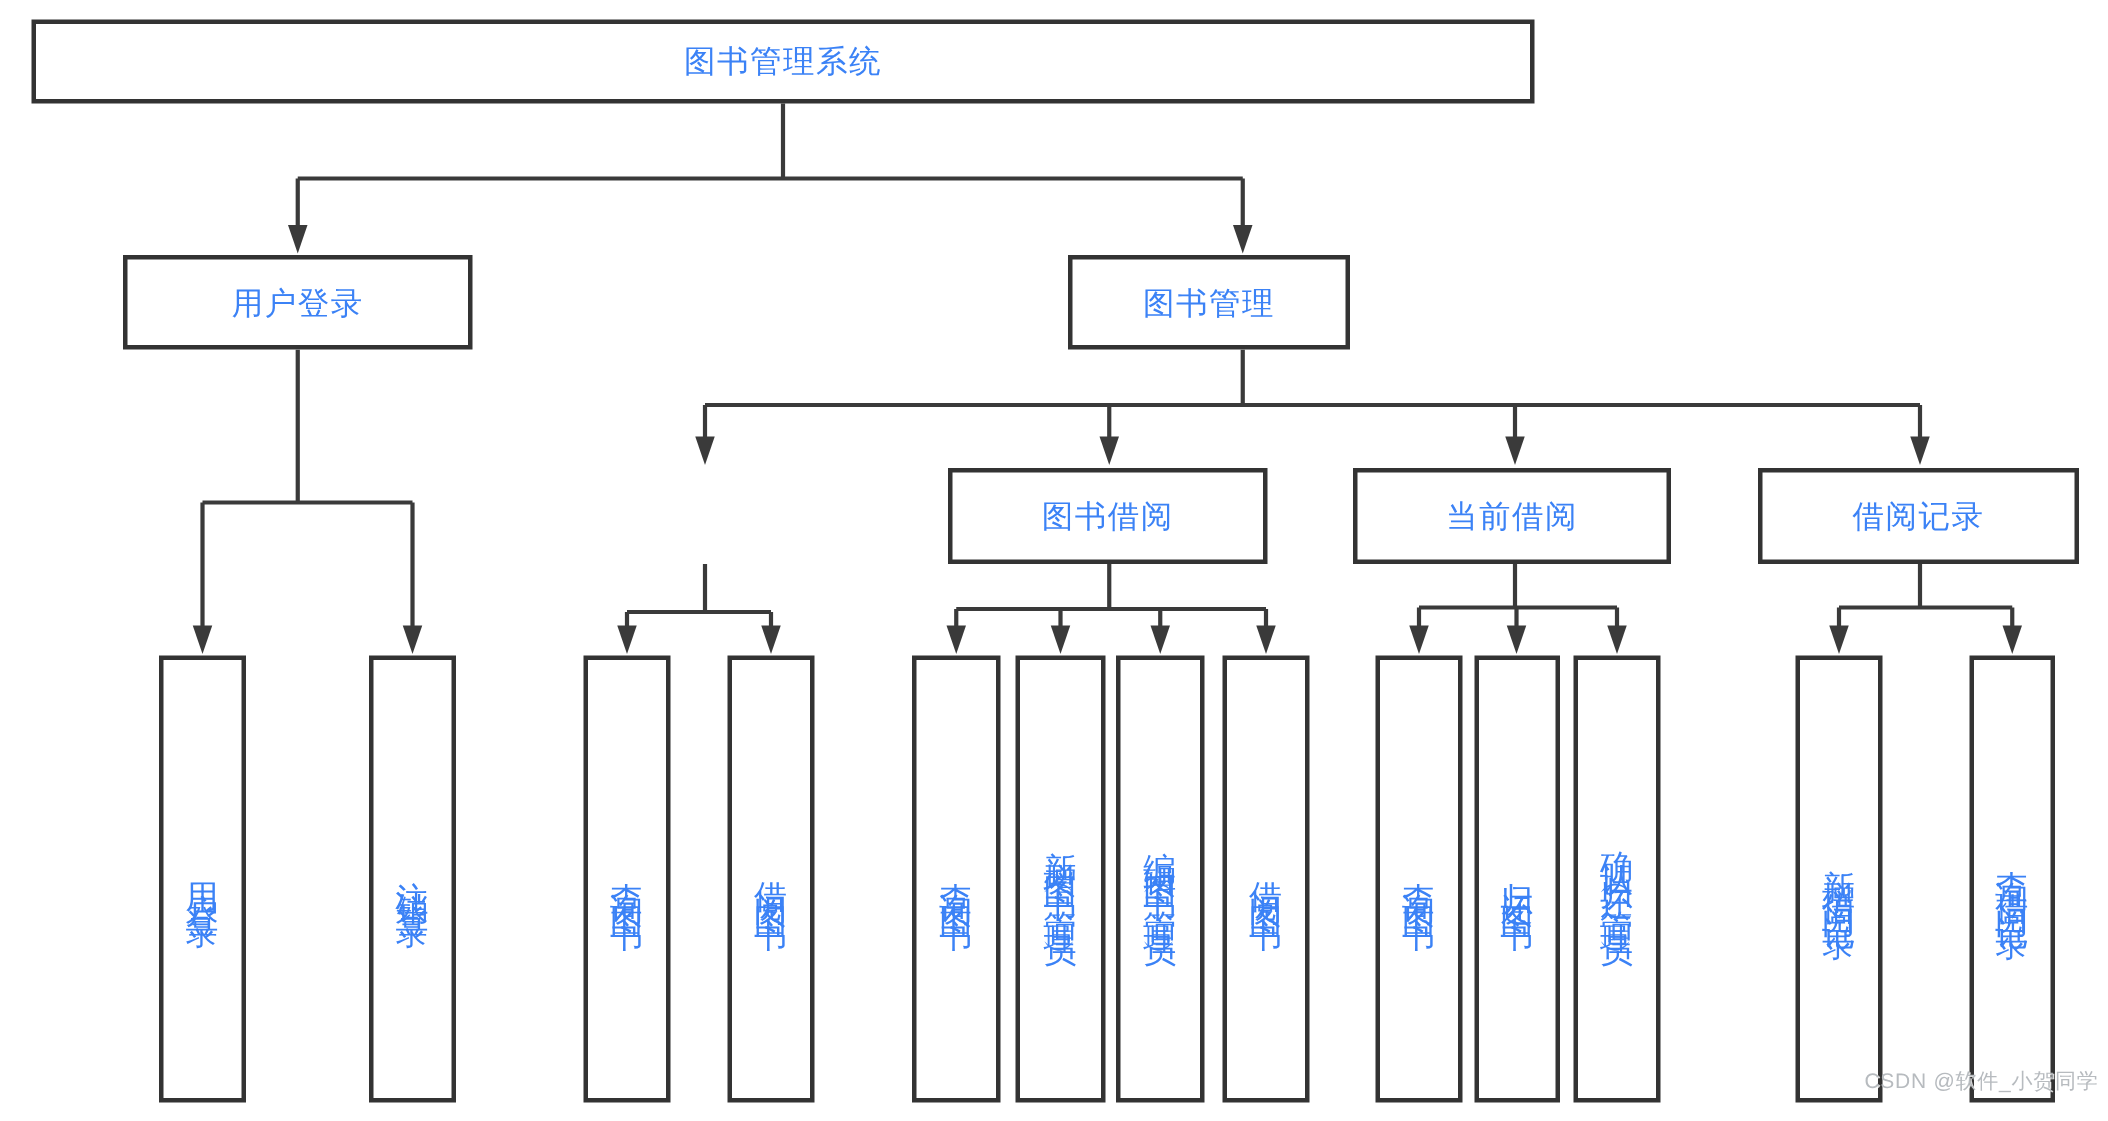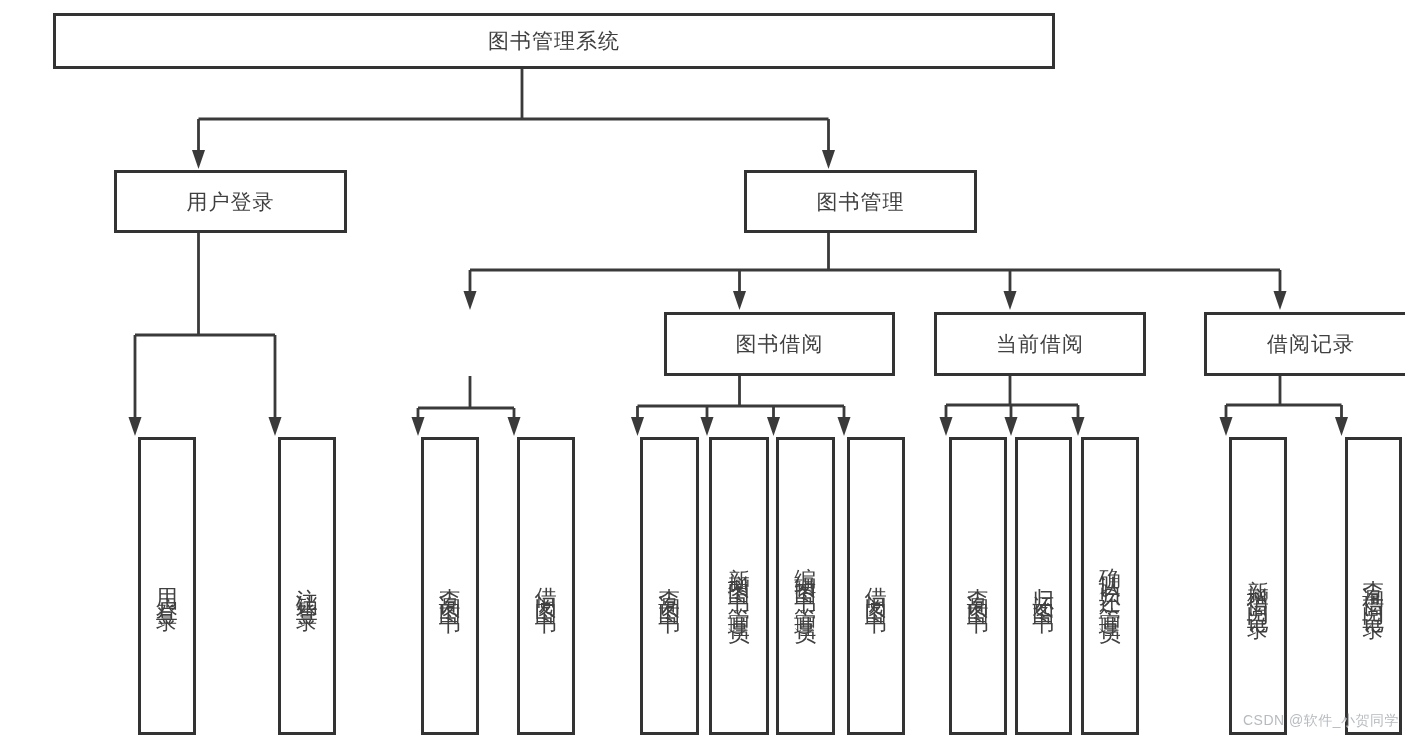--- a/index.html
+++ b/index.html
@@ -17,23 +17,22 @@
     z-index: 0;
   }
   .box {
     position: absolute;
     box-sizing: border-box;
     background: #ffffff;
     border: 3px solid #333333;
     display: flex;
     align-items: center;
     justify-content: center;
-    color: #404040;
+    color: #3b82f6;
     z-index: 1;
-    margin-left: 32px;
   }
   .h-box {
     font-size: 21px;
     letter-spacing: 1px;
     white-space: nowrap;
   }
   .v-box { overflow: hidden; }
   .v-text {
     writing-mode: vertical-rl;
     text-orientation: mixed;
@@ -123,25 +122,25 @@
     </g>
   </svg>
 
   <div class="box h-box" style="left:21px; top:13px; width:1002px; height:56px;">
     <span>图书管理系统</span>
   </div>
 
   <div class="box h-box" style="left:82px; top:170px; width:233px; height:63px;">
     <span>用户登录</span>
   </div>
-  <div class="box h-box" style="left:712px; top:170px; width:233px; height:63px;">
+  <div class="box h-box" style="left:712px; top:170px; width:188px; height:63px;">
     <span>图书管理</span>
   </div>
 
-  <div class="box h-box" style="left:632px; top:312px; width:231px; height:64px;">
+  <div class="box h-box" style="left:632px; top:312px; width:213px; height:64px;">
     <span>图书借阅</span>
   </div>
   <div class="box h-box" style="left:902px; top:312px; width:212px; height:64px;">
     <span>当前借阅</span>
   </div>
   <div class="box h-box" style="left:1172px; top:312px; width:214px; height:64px;">
     <span>借阅记录</span>
   </div>
 
   <div class="box v-box" style="left:106px; top:437px; width:58px; height:298px;">

